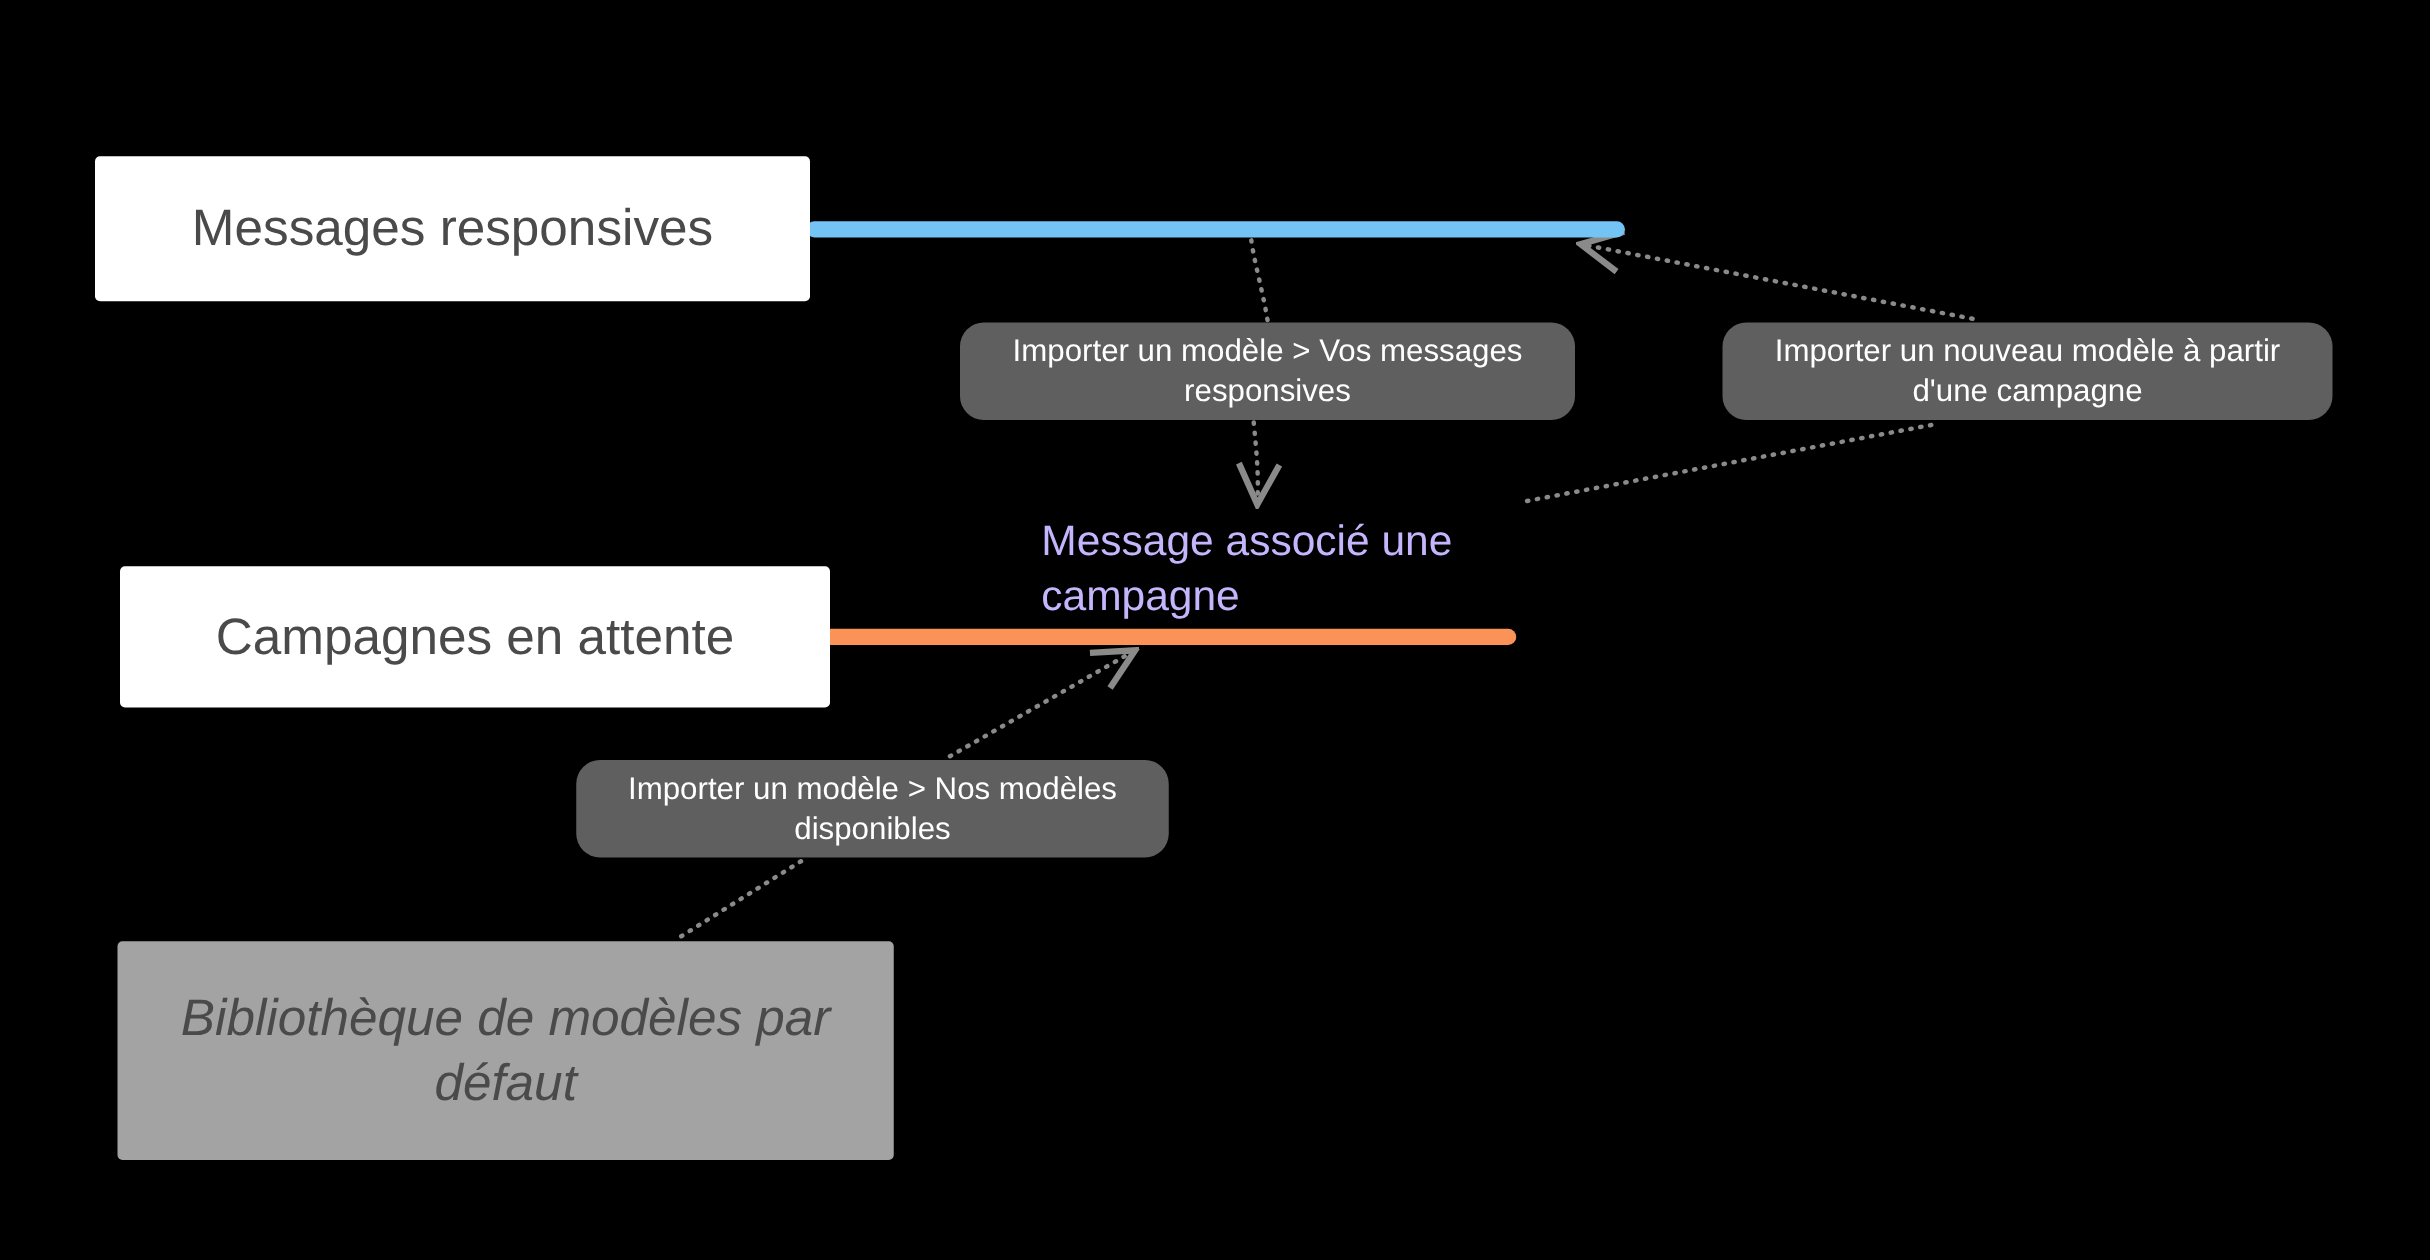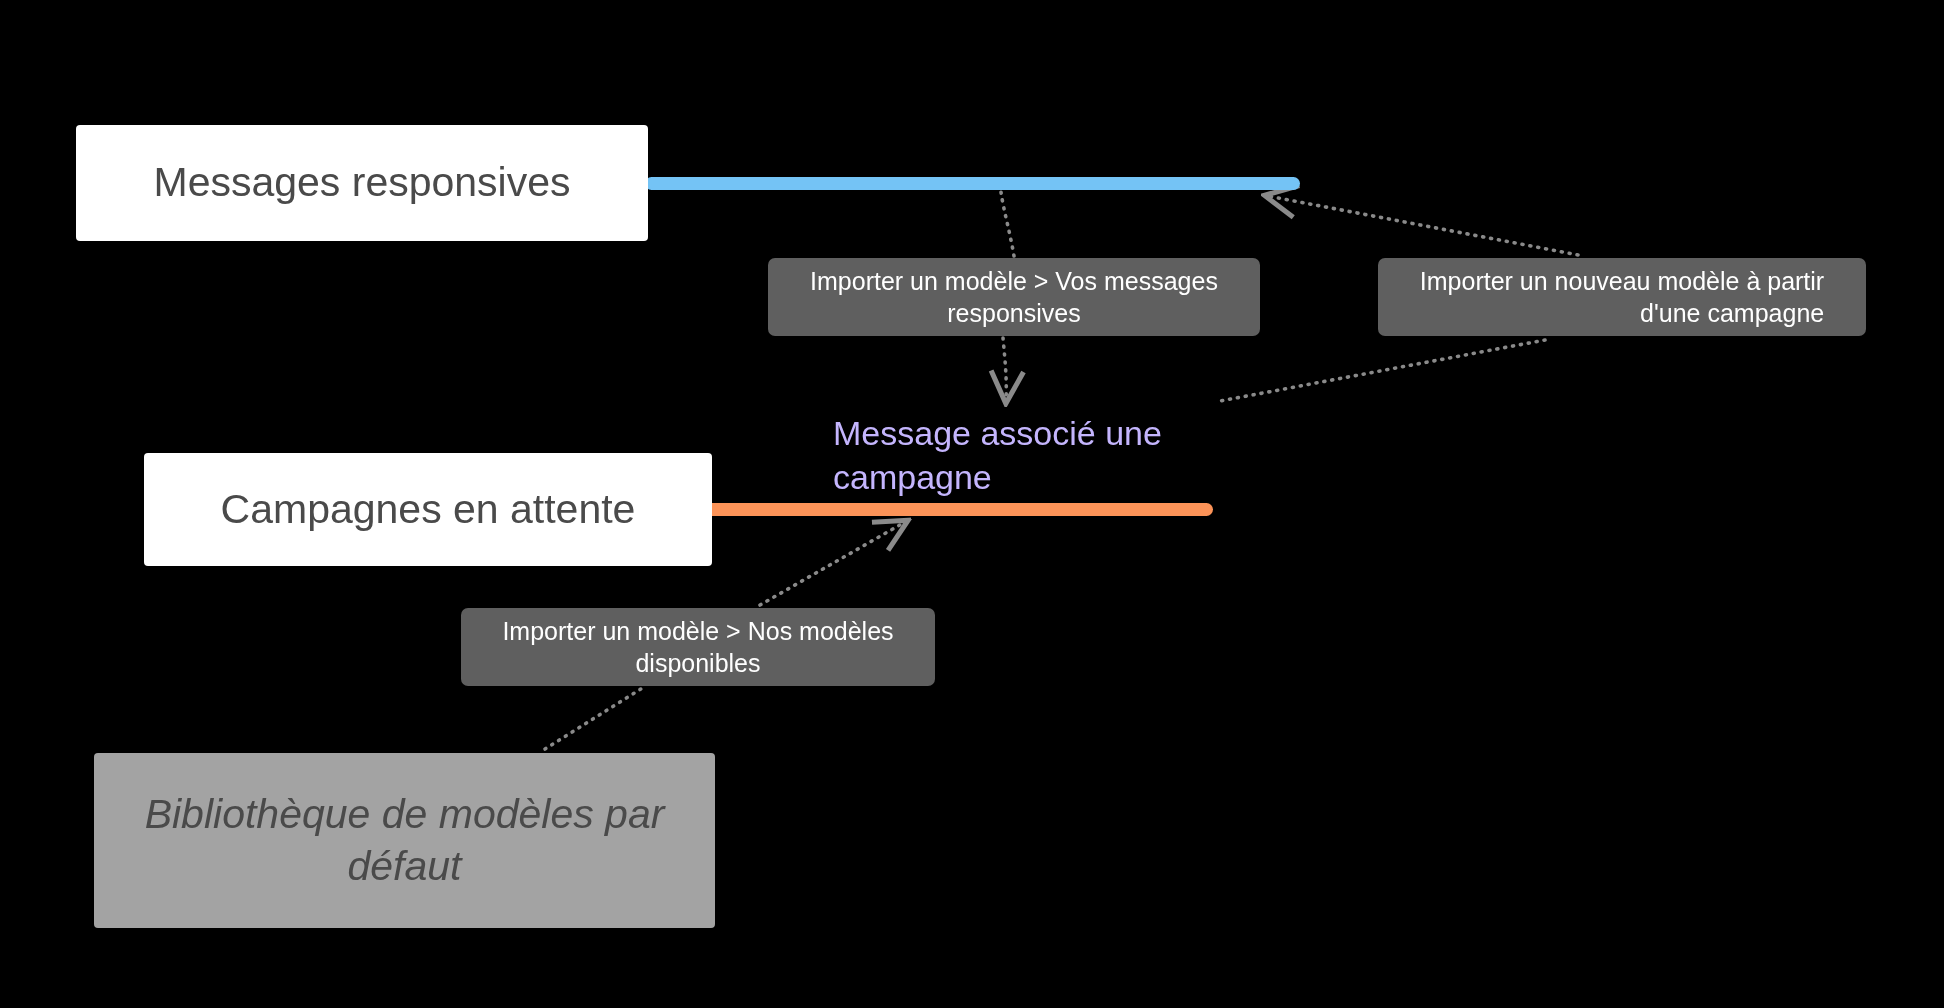--- a/index.html
+++ b/index.html
@@ -89,21 +89,21 @@
   #caption-message-campagne {
     left: 793px;
     top: 412px;
     width: 430px;
   }
 
   
   .annotation-chip {
     position: absolute;
     background: #5f5f5f;
-    border-radius: 7px;
+    border-radius: 19px;
     color: #ffffff;
     font-size: 25px;
     line-height: 1.3;
     text-align: center;
     display: flex;
     align-items: center;
     justify-content: center;
     box-sizing: border-box;
     padding: 8px 28px;
     white-space: pre-line;
@@ -165,27 +165,27 @@
   <div class="relation-bar" id="bar-blue" style="background: rgb(116, 195, 245);"></div>
 
   <div class="relation-bar" id="bar-orange" style="background: rgb(251, 147, 88);"></div>
 
 
   <div class="relation-caption" id="caption-message-campagne" style="color: #c4b5fd; margin-left: 40px;">Message associé une
 campagne</div>
 
   <div class="node-box" id="node-messages-responsives" style="background: rgb(255, 255, 255); color: rgb(74, 74, 74);">Messages responsives</div>
 
-  <div class="node-box" id="node-campagnes-attente" style="background: rgb(255, 255, 255); color: rgb(74, 74, 74); margin-left: 48px;">Campagnes en attente</div>
+  <div class="node-box" id="node-campagnes-attente" style="background: rgb(255, 255, 255); color: rgb(74, 74, 74);">Campagnes en attente</div>
 
   <div class="node-box" id="node-bibliotheque-defaut" style="background: #a3a3a3; color: rgb(74, 74, 74); font-style: italic;">Bibliothèque de modèles
 par défaut</div>
 
   <div class="annotation-chip" id="chip-vos-messages" style="background: rgb(95, 95, 95); color: rgb(255, 255, 255);">Importer un modèle &gt; Vos messages
 responsives</div>
 
-  <div class="annotation-chip" id="chip-nouveau-modele" style="background: rgb(95, 95, 95); color: rgb(255, 255, 255); text-align: right;">Importer un nouveau modèle à partir
+  <div class="annotation-chip" id="chip-nouveau-modele" style="background: rgb(95, 95, 95); color: rgb(255, 255, 255);">Importer un nouveau modèle à partir
 d'une campagne</div>
 
   <div class="annotation-chip" id="chip-nos-modeles" style="background: rgb(95, 95, 95); color: rgb(255, 255, 255);">Importer un modèle &gt; Nos modèles
 disponibles</div>
 
 </div>
 
 </body></html>

